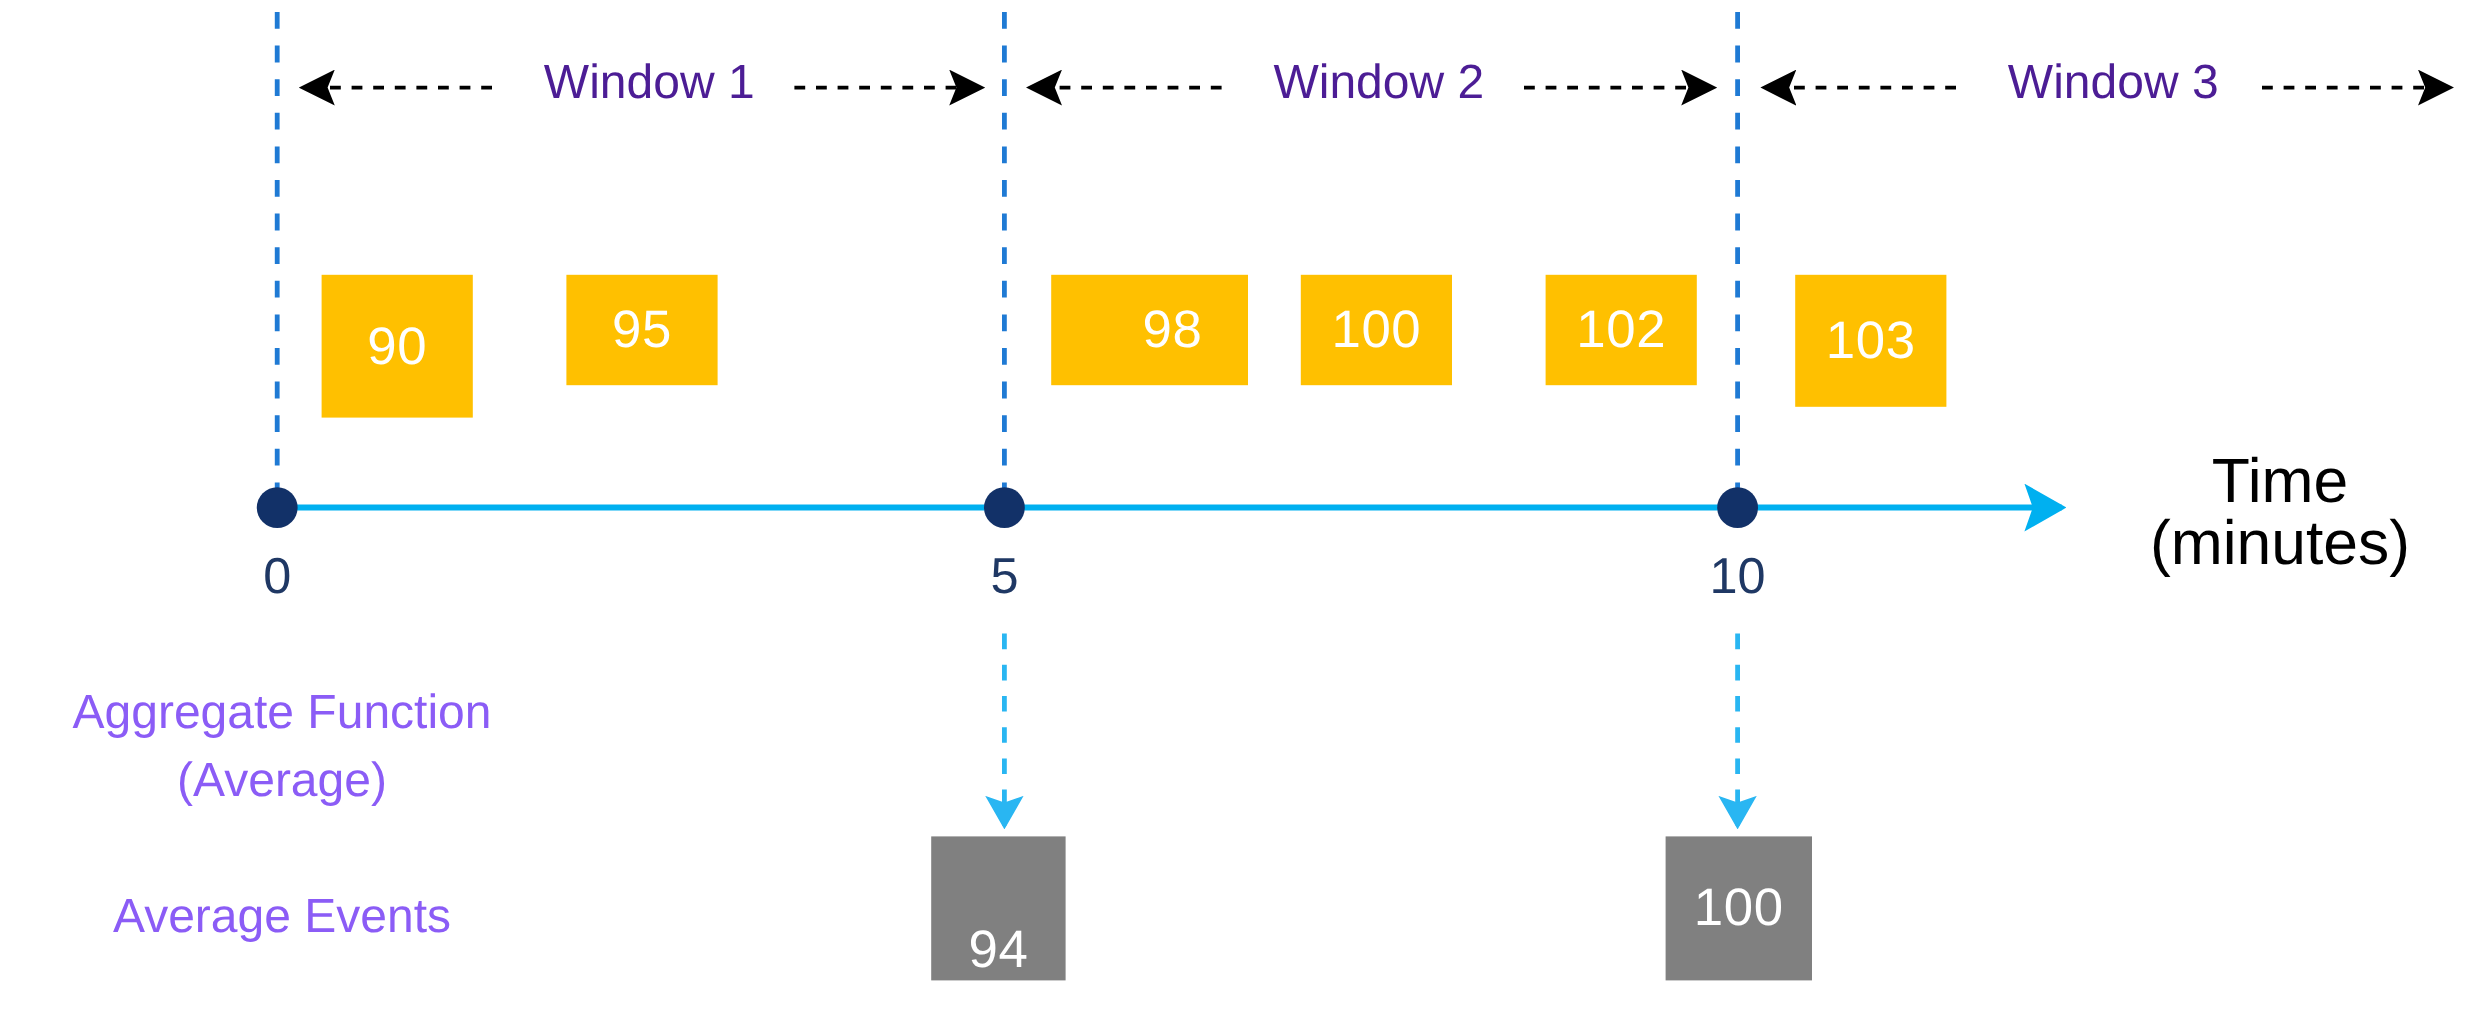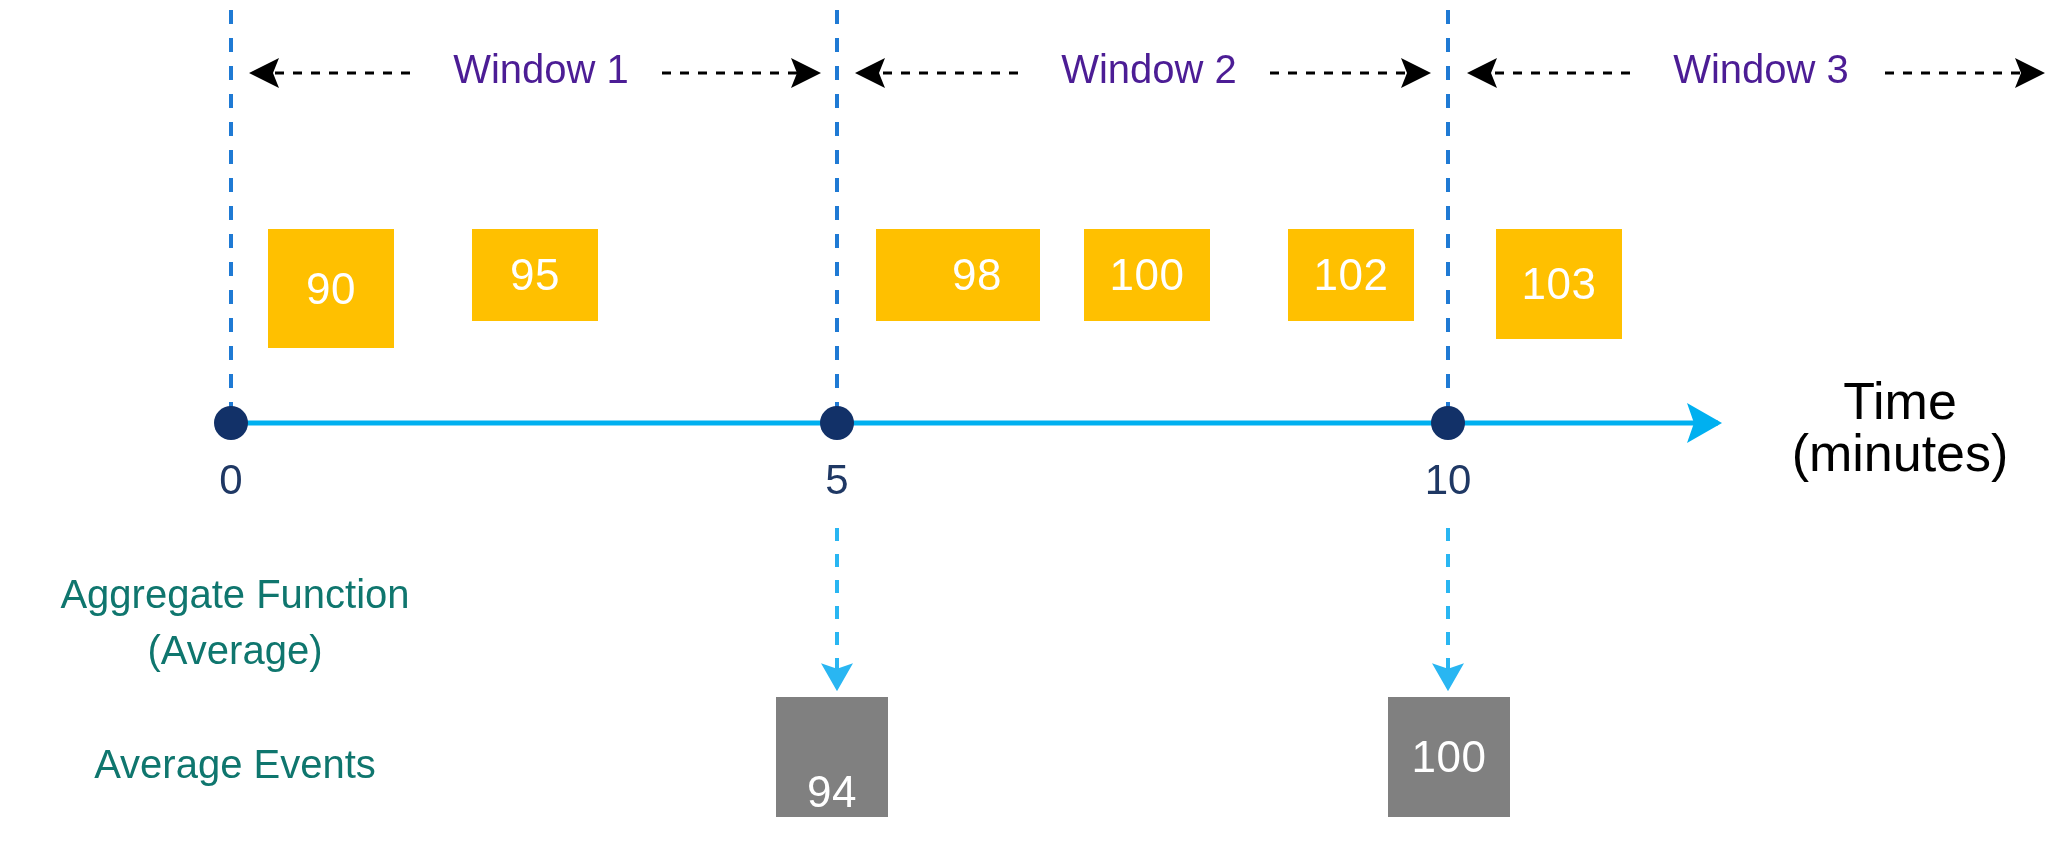--- a/index.html
+++ b/index.html
@@ -43,21 +43,21 @@
     color: #1f3864;
     text-align: center;
   }
   .axis-title {
     font-size: 52px;
     color: #000000;
     text-align: center;
   }
   .side-label {
     font-size: 40px;
-    color: #0f766e;
+    color: #8b5cf6;
     text-align: center;
   }
   .evt-box {
     position: absolute;
     display: flex;
     align-items: center;
     justify-content: center;
     color: #ffffff;
     font-family: "Liberation Sans", sans-serif;
     font-weight: 300;

